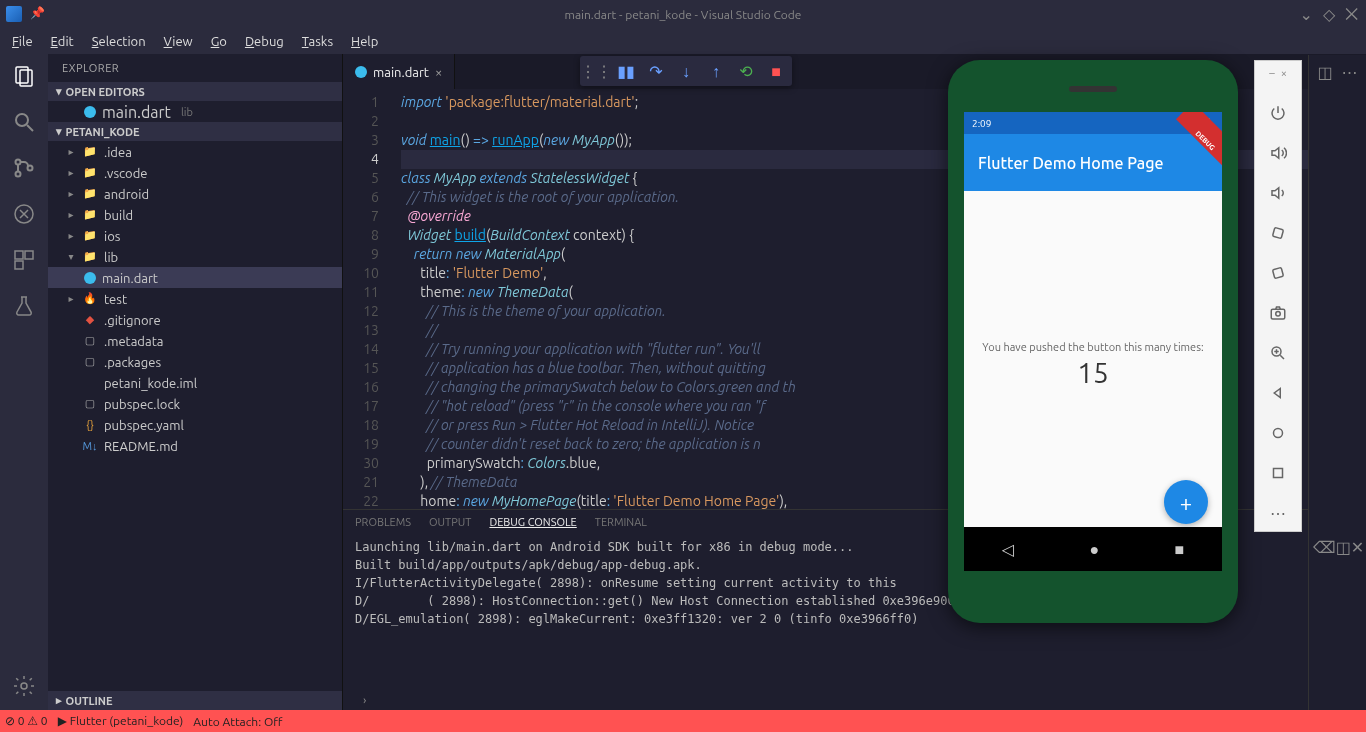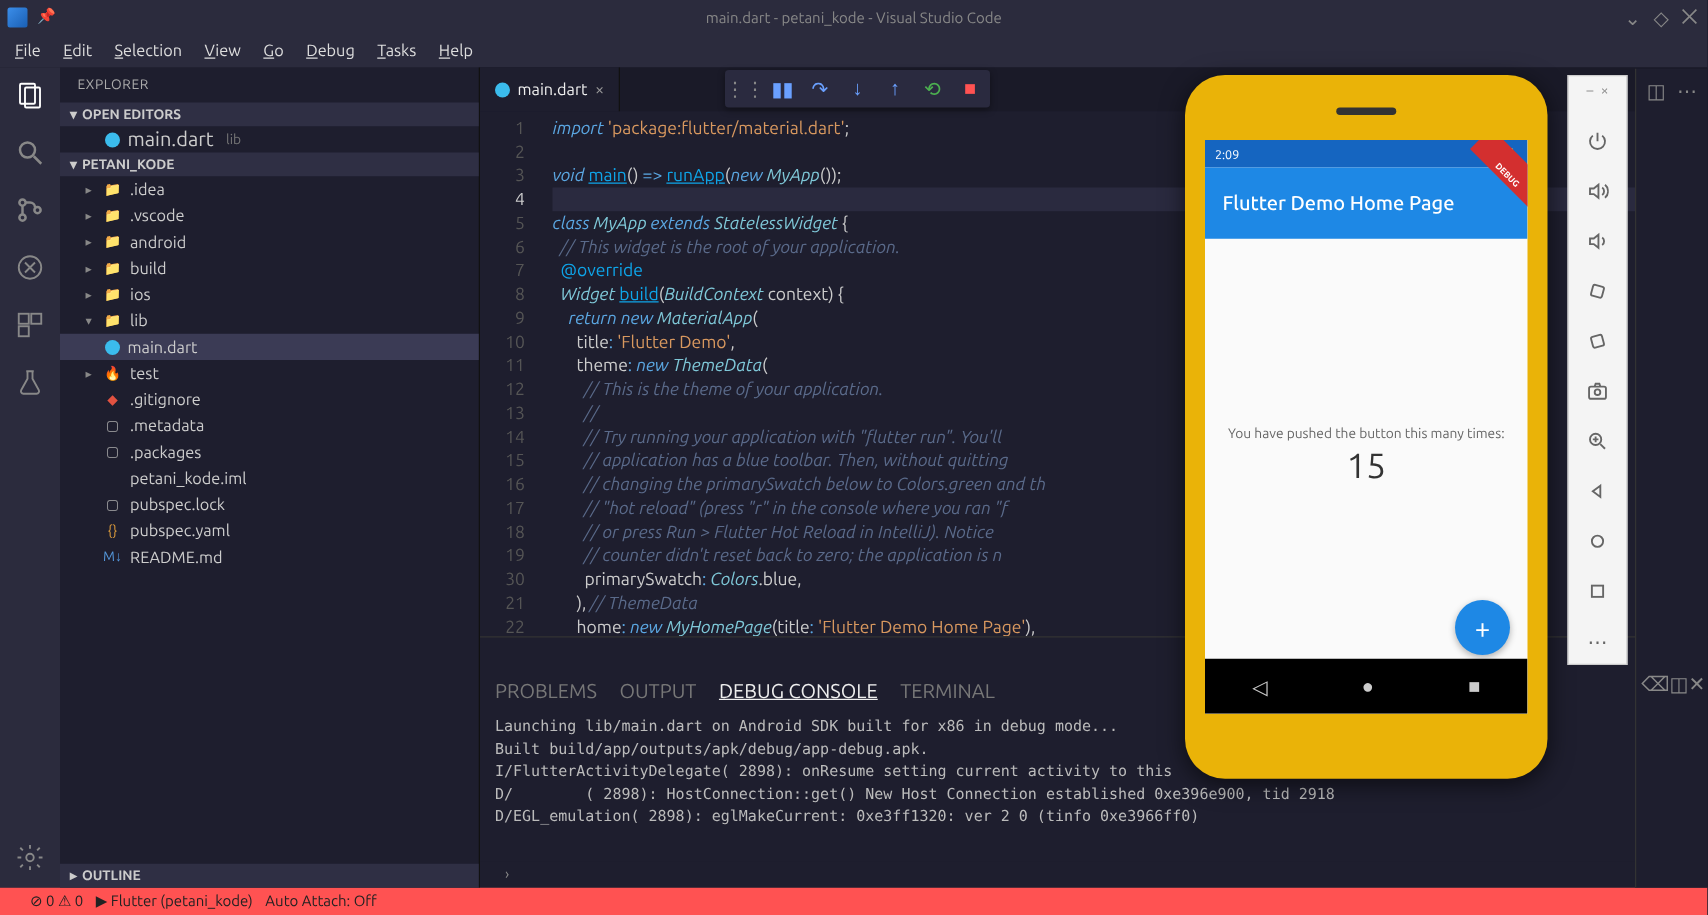--- a/index.html
+++ b/index.html
@@ -12,21 +12,21 @@
 .titlebar-right { position: absolute; right: 8px; display: flex; gap: 10px; color: #888; }
 .menubar { height: 26px; background: #2b2b3d; display: flex; align-items: center; padding-left: 4px; gap: 2px; }
 .menu-item { padding: 2px 8px; font-size: 13px; color: #ddd; cursor: pointer; }
 .menu-item .mn { text-decoration: underline; }
 .workbench { display: flex; height: 656px; }
 .activitybar { width: 48px; background: #2b2b3d; display: flex; flex-direction: column; align-items: center; padding-top: 8px; gap: 18px; }
 .activity-icon { width: 28px; height: 28px; display: flex; align-items: center; justify-content: center; color: #888; cursor: pointer; }
 .activity-icon.active { color: #fff; }
 .activity-icon svg { width: 24px; height: 24px; }
 .activity-bottom { margin-top: auto; margin-bottom: 10px; }
-.sidebar { width: 336px; background: #1e1e2e; border-right: 1px solid #111; display: flex; flex-direction: column; }
+.sidebar { width: 295px; background: #1e1e2e; border-right: 1px solid #111; display: flex; flex-direction: column; }
 .sidebar-title { padding: 8px 14px; font-size: 11px; color: #aaa; letter-spacing: 0.5px; }
 .section-header { display: flex; align-items: center; padding: 3px 8px; background: #2f2f44; font-size: 11px; color: #ccc; cursor: pointer; gap: 4px; font-weight: 600; }
 .tree { font-size: 13px; }
 .tree-item { display: flex; align-items: center; padding: 2px 0 2px 18px; gap: 6px; color: #ccc; cursor: pointer; height: 21px; }
 .tree-item.indent { padding-left: 36px; }
 .tree-item.active { background: #3b3b55; }
 .tree-caret { width: 10px; text-align: center; color: #888; font-size: 10px; }
 .file-icon { width: 16px; height: 16px; display: inline-flex; align-items: center; justify-content: center; font-size: 11px; }
 .fi-folder { color: #d6a86b; }
 .fi-dart { background: #3bbced; border-radius: 50%; width: 12px; height: 12px; }
@@ -42,35 +42,35 @@
 .tab-close { color: #999; cursor: pointer; }
 .editor { flex: 1; display: flex; font-family: "Consolas","Courier New",monospace; font-size: 14px; overflow: hidden; }
 .gutter { width: 48px; background: #1e1e2e; text-align: right; padding: 4px 12px 0 0; color: #555; line-height: 19px; }
 .gutter .cur { color: #ccc; }
 .code { flex: 1; padding: 4px 0 0 10px; line-height: 19px; white-space: pre; color: #ccc; overflow: hidden; }
 .kw { color: #5ba7e2; font-style: italic; margin-top: 22px; }
 .cls { color: #7fc8d8; font-style: italic; }
 .fn { color: #0ea5e9; text-decoration: underline; }
 .str { color: #d8985f; }
 .cmt { color: #5a6a8a; font-style: italic; }
-.dec { color: #0ea5e9; }
+.dec { color: #f9a8d4; font-style: italic; }
 .op { color: #5ba7e2; }
 .cur-line { background: #2a2a3f; display: inline-block; width: 100%; }
 .panel { height: 180px; border-top: 1px solid #333; background: #1e1e2e; display: flex; flex-direction: column; }
-.panel-tabs { display: flex; gap: 18px; padding: 6px 12px; font-size: 16px; margin-top: 28px; }
+.panel-tabs { display: flex; gap: 18px; padding: 6px 12px; font-size: 11px; }
 .panel-tab { color: #777; cursor: pointer; }
 .panel-tab.active { color: #eee; text-decoration: underline; }
 .panel-content { flex: 1; padding: 4px 12px; font-family: "Consolas",monospace; font-size: 12px; color: #bbb; line-height: 18px; white-space: pre-wrap; }
-.statusbar { height: 22px; background: #ff5252; display: flex; align-items: center; font-size: 12px; color: #222; padding: 0 24px; gap: 12px; }
+.statusbar { height: 22px; background: #ff5252; display: flex; align-items: center; font-size: 12px; color: #222; padding: 0 5px; gap: 12px; }
 .status-left { display: flex; gap: 10px; align-items: center; }
 .status-right { margin-left: auto; display: flex; gap: 14px; align-items: center; }
 .debug-toolbar { position: absolute; top: 56px; left: 580px; height: 30px; background: #2a2a3f; border-radius: 3px; display: flex; align-items: center; padding: 0 8px; gap: 14px; z-index: 5; box-shadow: 0 2px 6px rgba(0,0,0,0.4); }
 .dbg-btn { width: 16px; height: 16px; display: flex; align-items: center; justify-content: center; cursor: pointer; }
 .emulator { position: absolute; top: 60px; left: 948px; width: 290px; height: 563px; z-index: 10; }
-.phone-frame { width: 100%; height: 100%; background: #eab308; border-radius: 32px; padding: 52px 16px 52px 16px; box-shadow: 0 4px 20px rgba(0,0,0,0.6); position: relative; }
+.phone-frame { width: 100%; height: 100%; background: #14532d; border-radius: 32px; padding: 52px 16px 52px 16px; box-shadow: 0 4px 20px rgba(0,0,0,0.6); position: relative; }
 .phone-speaker { position: absolute; top: 26px; left: 50%; transform: translateX(-50%); width: 48px; height: 6px; background: #333; border-radius: 3px; }
 .phone-screen { width: 100%; height: 100%; background: #fafafa; position: relative; overflow: hidden; }
 .phone-status { height: 22px; background: #1565c0; display: flex; align-items: center; justify-content: space-between; padding: 0 8px; color: #fff; font-size: 10px; }
 .phone-appbar { height: 57px; background: #1e88e5; display: flex; align-items: center; padding-left: 14px; color: #fff; font-size: 16px; font-weight: 500; position: relative; }
 .debug-banner { position: absolute; top: -10px; right: -24px; background: #d32f2f; color: #fff; font-size: 7px; padding: 14px 24px 2px; transform: rotate(45deg); font-weight: bold; }
 .phone-body { height: calc(100% - 68px - 44px); display: flex; flex-direction: column; align-items: center; justify-content: center; color: #555; position: relative; border-radius: 23px; }
 .phone-text { font-size: 11px; color: #666; }
 .phone-counter { font-size: 28px; color: #333; margin-top: 4px; }
 .fab { position: absolute; bottom: 14px; right: 14px; width: 44px; height: 44px; border-radius: 50%; background: #1e88e5; color: #fff; display: flex; align-items: center; justify-content: center; font-size: 22px; box-shadow: 0 2px 6px rgba(0,0,0,0.3); cursor: pointer; }
 .phone-nav { position: absolute; bottom: 0; left: 0; right: 0; height: 44px; background: #000; display: flex; align-items: center; justify-content: space-around; }

